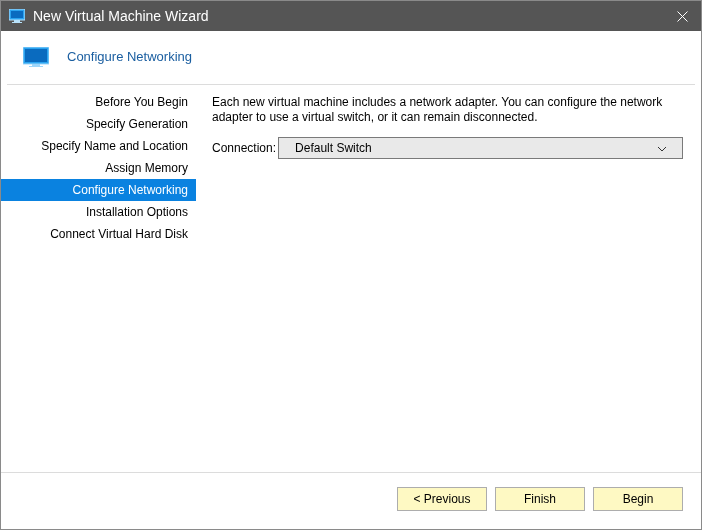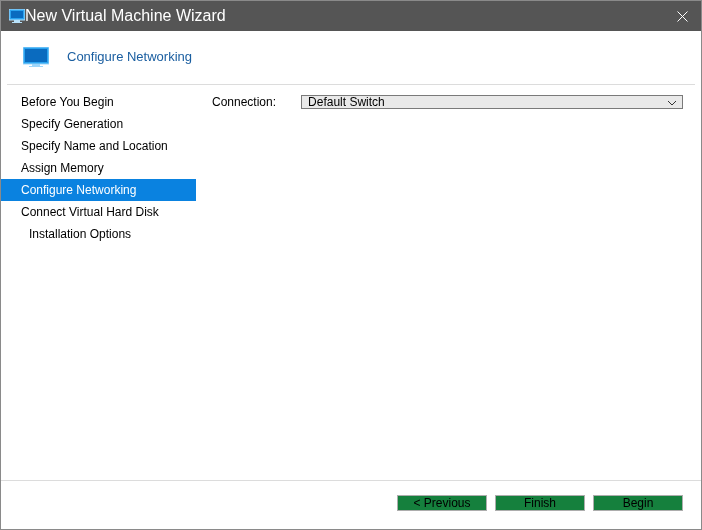--- a/index.html
+++ b/index.html
@@ -20,21 +20,21 @@
   
   .titlebar {
     height: 30px;
     background: #555;
     color: #fff;
     display: flex;
     align-items: center;
     padding: 0 0 0 8px;
   }
   .titlebar .app-icon svg { display:block; }
-  .title-text { margin-left: 0; font-size: 16px; flex: 1; }
+  .title-text { margin-left: 8px; font-size: 14px; flex: 1; }
   .title-close {
     width: 38px; height: 30px;
     display:flex; align-items:center; justify-content:center;
     color:#fff;
   }
   .title-close svg { display:block; }
 
   
   .header {
     background: #fff;
@@ -64,68 +64,69 @@
   .sidebar {
     width: 195px;
     border-right: none;
     padding-top: 6px;
   }
   .step {
     padding: 4px 8px 4px 20px;
     color: #000;
     cursor: default;
     line-height: 14px;
+    text-align: right;
   }
   .step.indent { padding-left: 28px; }
   .step.selected {
     background: #0a82e0;
     color: #fff;
   }
 
   .content {
     flex: 1;
     padding: 10px 18px 0 16px;
   }
   .desc {
     line-height: 15px;
     margin-bottom: 12px;
   }
   .row {
     display:flex;
     align-items:center;
-    gap: 25px;
+    gap: 2px;
   }
   .row label { white-space: nowrap; }
   .select-wrap {
     flex:1;
-    height: 14px;
+    height: 22px;
     border: 1px solid #7a7a7a;
     background: #e9e9e9;
     display:flex;
     align-items:center;
-    padding: 0 6px;
+    padding: 0 16px;
     position: relative;
   }
   .select-value { flex:1; }
   .chev { color:#333; }
 
   
   .footer {
     border-top: 1px solid #dcdcdc;
     padding: 14px 18px 18px 0;
     display:flex;
     justify-content:flex-end;
     gap: 8px;
     background:#fff;
   }
   .btn {
     width: 90px;
-    height: 16px;
+    height: 24px;
     border: 1px solid #adadad;
-    background: #15803d;
+    background: #fef9c3;
     font: inherit;
     cursor: default;
     display:flex; align-items:center; justify-content:center;
   }
   .btn.default {
     border: 2px solid #0a82e0;
     background: #e1e1e1;
     height: 24px;
   }
 </style>
@@ -163,25 +164,26 @@
 </div>
 <div class="header-sep"></div>
 
 <div class="body">
   <div class="sidebar" id="sidebar">
       <div class="step"><span>Before You Begin</span></div>
       <div class="step"><span>Specify Generation</span></div>
       <div class="step"><span>Specify Name and Location</span></div>
       <div class="step"><span>Assign Memory</span></div>
       <div class="step selected"><span>Configure Networking</span></div>
+      <div class="step indent"><span>Installation Options</span></div>
       <div class="step"><span>Connect Virtual Hard Disk</span></div>
-      <div class="step indent"><span>Installation Options</span></div>
     </div>
 
   <div class="content">
+    <div class="desc">Each new virtual machine includes a network adapter. You can configure the network adapter to use a virtual switch, or it can remain disconnected.</div>
     <div class="row">
       <label>Connection:</label>
       <div class="select-wrap">
         <span class="select-value">Default Switch</span>
         <span class="chev">
           <svg width="8" height="5" viewBox="0 0 8 5">
               <polyline points="0,0 4,4 8,0" fill="none" stroke="#333" stroke-width="1"></polyline>
             </svg>
         </span>
       </div>

